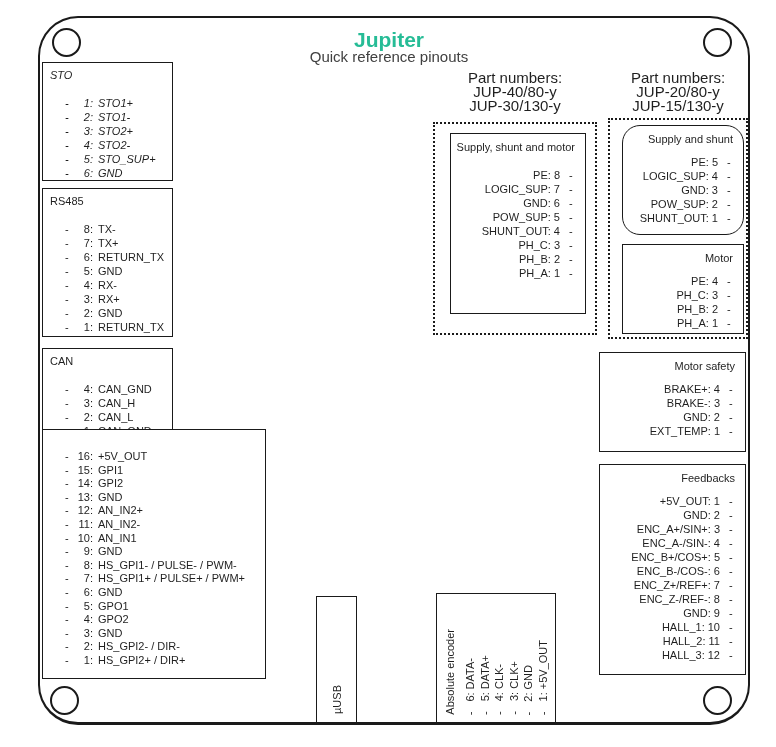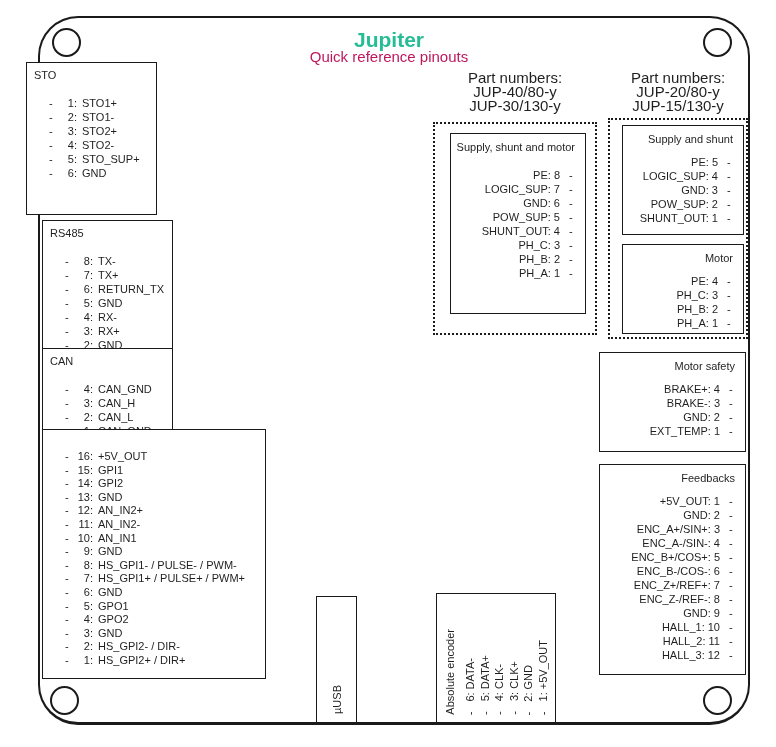--- a/index.html
+++ b/index.html
@@ -11,36 +11,36 @@
   
   .board{left:38px;top:16px;width:712px;height:709px;
          border:2px solid #1a1a1a;border-bottom-width:3px;border-radius:40px;background:#fff;}
   .hole{width:29px;height:29px;border:2px solid #1a1a1a;border-radius:50%;background:#fff;}
   .hole.tl{left:52px;top:28px;}  .hole.tr{left:703px;top:28px;}
   .hole.bl{left:50px;top:686px;} .hole.br{left:703px;top:686px;}
 
   
   .titleblock{left:239px;top:31px;width:300px;text-align:center;}
   .title{font-size:21px;font-weight:bold;color:#26BC96;line-height:17px;}
-  .subtitle{font-size:15px;color:#be185d;line-height:18px;}
+  .subtitle{font-size:15px;color:#404040;line-height:18px;}
 
   
   .pinbox{border:1.5px solid #1a1a1a;background:#fff;font-size:11px;}
   .box-title{line-height:13px;white-space:pre-wrap;}
 
   
   .lbox{padding:6px 2px 0 7px;}
   .pin-list{margin-top:14px;}
   .pin-row{display:flex;align-items:baseline;height:14px;line-height:14px;white-space:nowrap;}
   .io .pin-row{height:13.6px;line-height:13.6px;}
   .lbox .dash{width:7px;margin-left:15px;}
   .pnum{width:21px;text-align:right;}
   .plabel{margin-left:5px;}
-  .sto{left:26px;top:62px;width:131px;height:153px;}
-  .rs485{left:42px;top:188px;width:131px;height:149px;margin-top:32px;}
+  .sto{left:42px;top:62px;width:131px;height:119px;font-style:italic;}
+  .rs485{left:42px;top:188px;width:131px;height:149px;}
   .can{left:42px;top:348px;width:131px;height:84px;}
   .io{left:42px;top:429px;width:224px;height:250px;}
 
   
   .pn{font-size:15px;line-height:14px;text-align:center;}
   .pn-mid{left:433px;top:71px;width:164px;}
   .pn-right{left:608px;top:71px;width:140px;}
 
   
   .dotted{border:2px dotted #1a1a1a;background:transparent;}
@@ -48,21 +48,21 @@
   .dotted-right{left:608px;top:118px;width:140px;height:221px;}
 
   
   .rbox{padding:7px 10px 0 4px;text-align:right;}
   .rbox .box-title{line-height:13.5px;}
   .rbox .pin-list{margin-top:8px;}
   .rbox .pin-row{justify-content:flex-end;}
   .rbox .dash{width:6px;margin-left:9px;text-align:left;}
   .ssm-box{left:450px;top:133px;width:136px;height:181px;}
   .ssm-box .pin-list{margin-top:13px;}
-  .ss-box{left:622px;top:125px;width:122px;height:110px;}
+  .ss-box{left:622px;top:125px;width:122px;height:110px;border-radius:18px;}
   .motor-box{left:622px;top:244px;width:122px;height:90px;}
   .msafety{left:599px;top:352px;width:147px;height:100px;}
   .feedbacks{left:599px;top:464px;width:147px;height:211px;padding-left:24px;}
 
   
   .vtext{writing-mode:vertical-rl;transform:rotate(180deg);white-space:nowrap;}
   .usb{left:316px;top:596px;width:41px;height:127px;display:flex;justify-content:center;
        align-items:flex-end;padding-bottom:8px;}
   .encoder{left:436px;top:593px;width:120px;height:130px;display:flex;flex-direction:row;
        align-items:flex-end;padding:6px 4px 7px 7px;}

